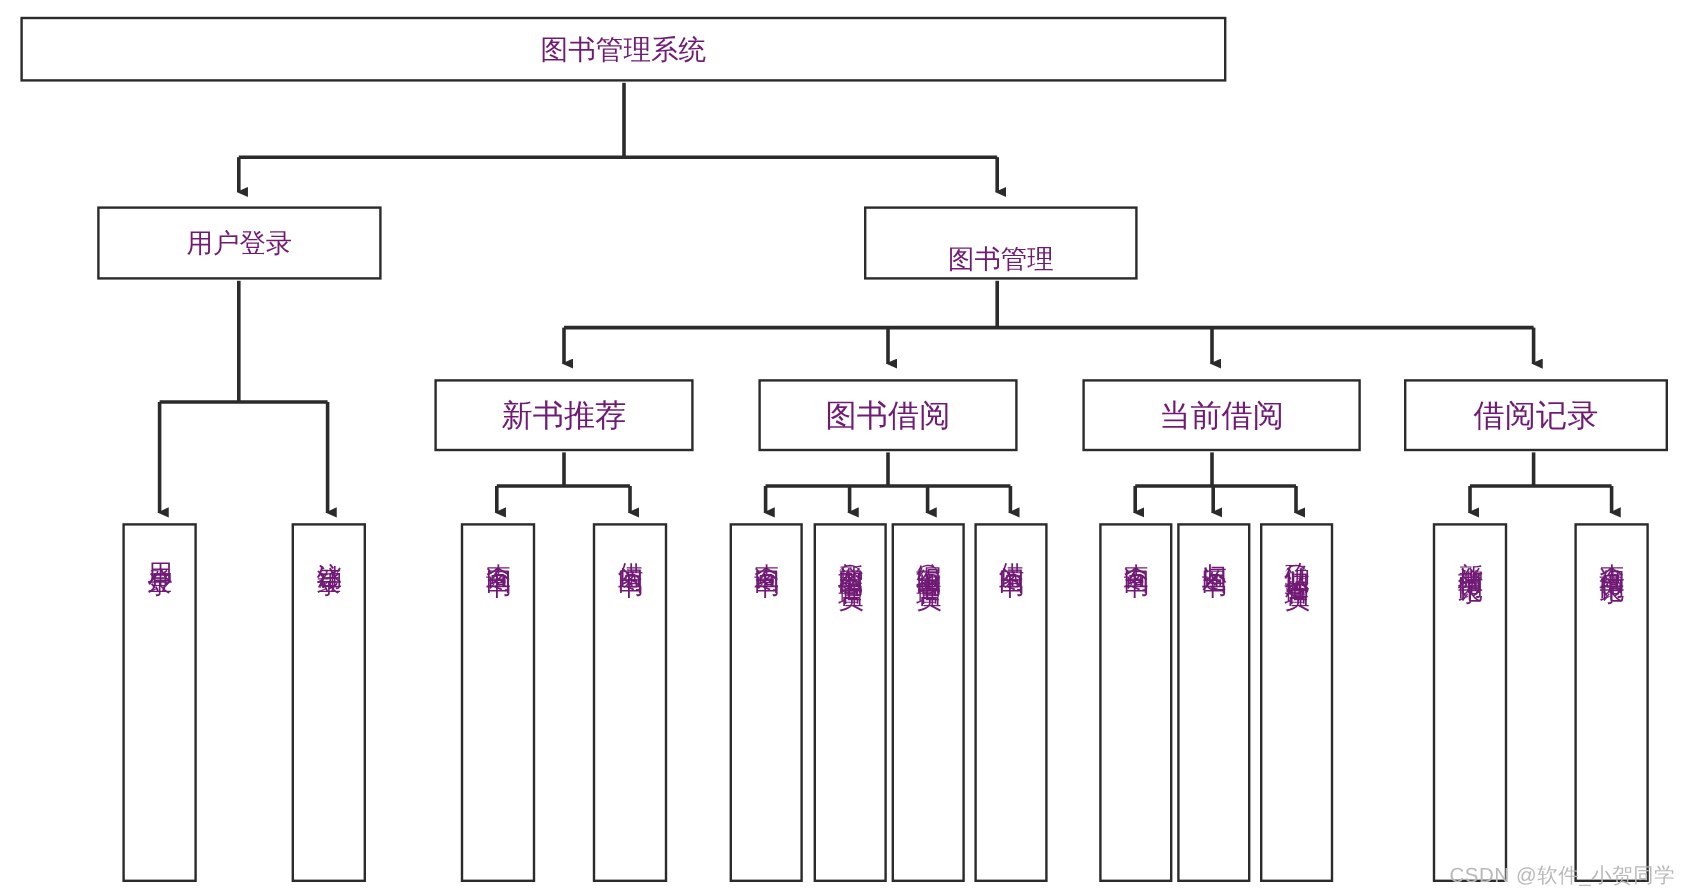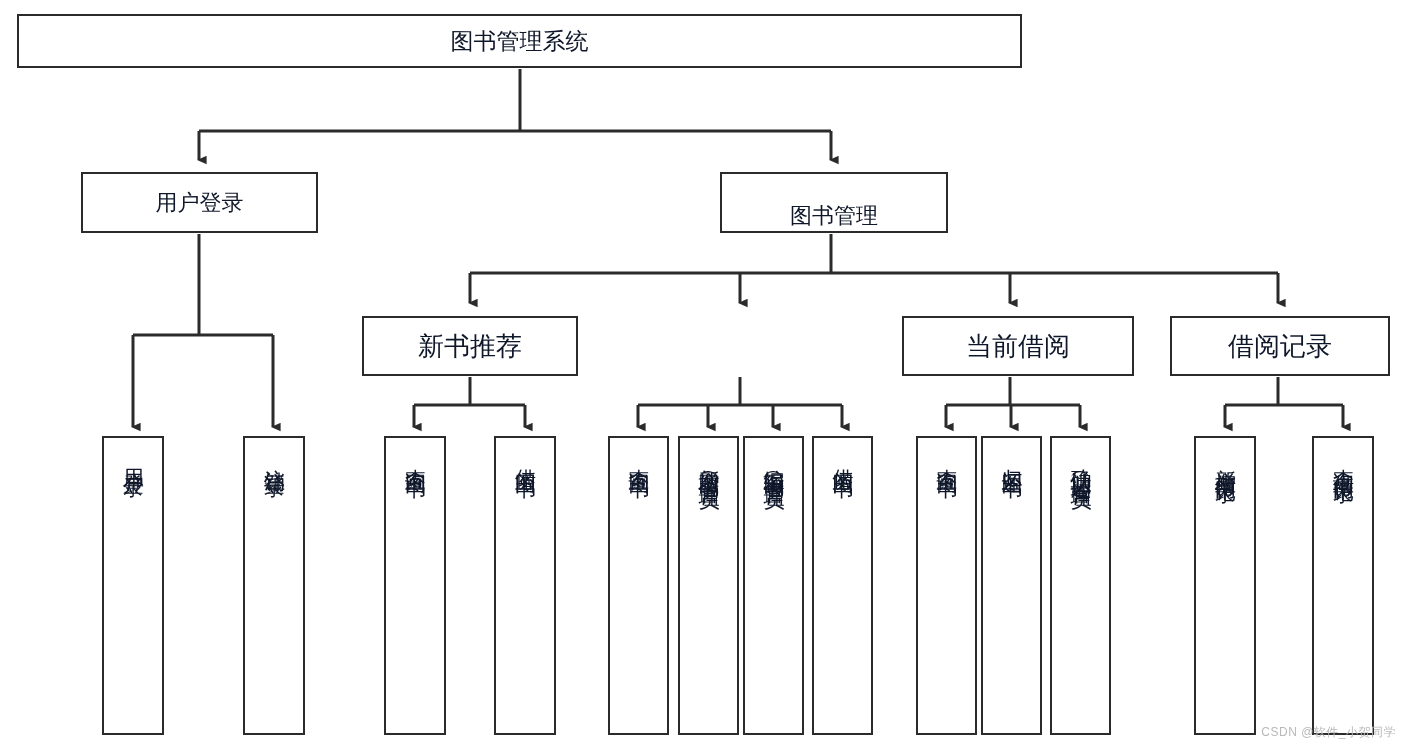--- a/index.html
+++ b/index.html
@@ -26,22 +26,21 @@
     pointer-events: none;
   }
   .node {
     position: absolute;
     box-sizing: border-box;
     background: #ffffff;
     border: 2px solid #2b2b2b;
     display: flex;
     align-items: center;
     justify-content: center;
-    color: #0f172a;
-    font-family: Liberation Serif, serif;
+    color: #701a75;
   }
   .node.root {
     font-size: 23px;
   }
   .node.lvl2 {
     font-size: 22px;
   }
   .node.lvl3 {
     font-size: 26px;
   }
@@ -55,21 +54,21 @@
     writing-mode: vertical-rl;
     text-orientation: upright;
     letter-spacing: 3px;
     line-height: 1;
     white-space: nowrap;
   }
   .watermark {
     position: absolute;
     right: 9px;
     bottom: 6px;
-    font-size: 12px;
+    font-size: 17px;
     color: #b9b9b9;
     letter-spacing: 0.5px;
     white-space: nowrap;
   }
 </style>
 </head>
 <body>
 
 <div id="canvas">
 
@@ -130,20 +129,23 @@
   <div class="node lvl2" style="left:81px; top:172px; width:237px; height:61px;">
     <span>用户登录</span>
   </div>
   <div class="node lvl2" style="left:720px; top:172px; width:228px; height:61px;align-items:flex-end;">
     <span>图书管理</span>
   </div>
 
   <div class="node lvl3" style="left:362px; top:316px; width:216px; height:60px;">
     <span>新书推荐</span>
   </div>
+  <div class="node lvl3" style="left:632px; top:316px; width:216px; height:60px;">
+    <span>图书借阅</span>
+  </div>
   <div class="node lvl3" style="left:902px; top:316px; width:232px; height:60px;">
     <span>当前借阅</span>
   </div>
   <div class="node lvl3" style="left:1170px; top:316px; width:220px; height:60px;">
     <span>借阅记录</span>
   </div>
 
   <div class="node leaf" style="left:102px; top:436px; width:62px; height:299px;">
     <span class="vtext">用户登录</span>
   </div>

